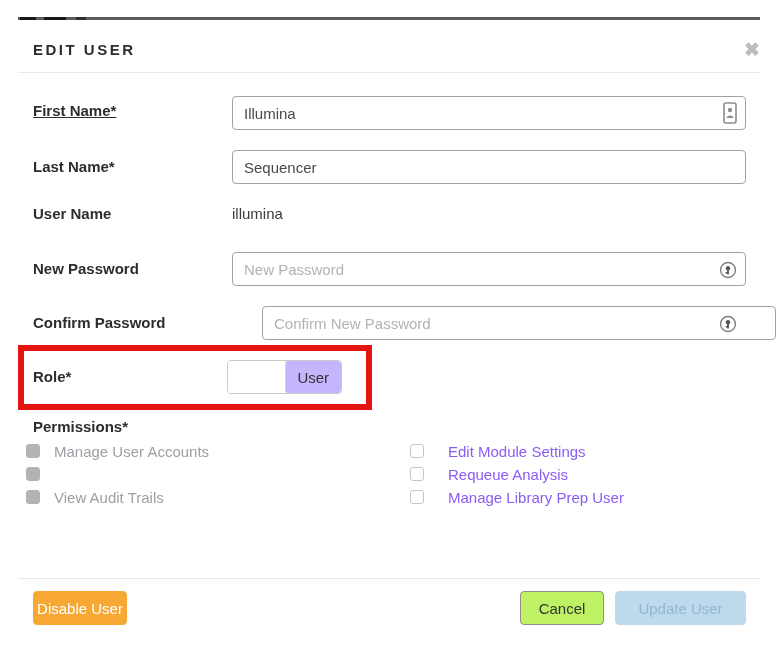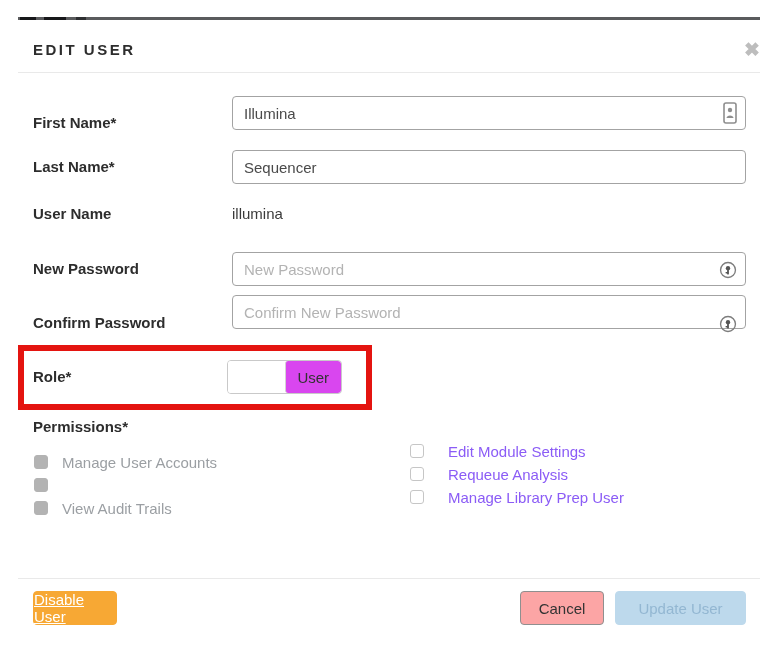--- a/index.html
+++ b/index.html
@@ -38,61 +38,61 @@
 
   
   .red-box { position:absolute; left:0px; top:328px; width:354px; height:65px;
     border:6px solid #e41410; pointer-events:none; }
 
   
   .role-toggle { position:absolute; left:209px; top:343px; width:115px; height:34px;
     border:1px solid #c9c9c9; border-radius:4px; overflow:hidden; cursor:pointer;
     display:flex; background:#fff; }
   .toggle-off { width:50%; background:#fff; }
-  .toggle-on { width:50%; background:#d946ef; border-left:1px solid #d4d4d4;
+  .toggle-on { width:50%; background:#c4b5fd; border-left:1px solid #d4d4d4;
     border-radius:3px; display:flex; align-items:center; justify-content:center;
     font-size:15px; color:#333; }
 
   .perm-heading { position:absolute; left:15px; top:401px; font-size:15px; font-weight:bold; color:#2d2d2d; }
 
   .perm-item { position:absolute; height:18px; display:flex; align-items:center; }
   .cb { width:14px; height:14px; border-radius:3px; flex:0 0 14px; }
   .cb-disabled { background:#b3b3b3; border:1px solid #b3b3b3; }
   .cb-enabled { background:#fff; border:1px solid #c6c6c6; }
   .perm-label { font-size:15px; white-space:nowrap; }
   .perm-label-disabled { color:#9b9fa3; margin-left:14px; }
   .perm-label-enabled { color:#8b5cf6; margin-left:24px; }
-  .col-left { left:16px;margin-top:11px; }
+  .col-left { left:8px; }
   .col-right { left:392px; }
   .row-a { top:425px; } .row-b { top:448px; } .row-c { top:471px; }
 
   .btn { position:absolute; top:574px; height:34px; border-radius:4px; font-size:15px;
     display:flex; align-items:center; justify-content:center; cursor:pointer;
     font-family:"Liberation Sans", sans-serif; }
-  .btn-disable { left:15px; width:84px; background:#f7a834; color:#fff; border:1px solid #f7a834;text-decoration:underline; }
-  .btn-cancel { left:502px; width:84px; background:#fca5a5; color:#333; border:1px solid #8f8f8f; }
+  .btn-disable { left:15px; width:94px; background:#f7a834; color:#fff; border:1px solid #f7a834; }
+  .btn-cancel { left:502px; width:84px; background:#bef264; color:#333; border:1px solid #8f8f8f; }
   .btn-update { left:597px; width:131px; background:#bdd9ec; color:#93b7d2; border:1px solid #bdd9ec; }
 </style>
 </head>
 <body>
 
 <div id="stage">
   <div class="modal">
 
     <div class="modal-topbar">
       <div class="topbar-mark mark1"></div>
       <div class="topbar-mark mark2"></div>
       <div class="topbar-mark mark3"></div>
     </div>
 
     <div class="modal-title">EDIT USER</div>
     <div class="close-btn">✖</div>
     <div class="divider divider-top"></div>
 
-    <div class="row-label" style="top:97px;">First Name*</div>
+    <div class="row-label" style="top:85px;text-decoration:underline;">First Name*</div>
     <input class="text-input" style="top: 79px;" type="text" value="Illumina">
     <svg class="input-icon icon-contact" style="top:84px;" viewBox="0 0 20 24">
       <rect x="4" y="2" width="12" height="20" rx="2" fill="none" stroke="#8e8e8e" stroke-width="1.6"></rect>
       <circle cx="10" cy="9" r="2.2" fill="#8e8e8e"></circle>
       <path d="M6.5 17 C6.5 13.5 13.5 13.5 13.5 17 Z" fill="#8e8e8e"></path>
     </svg>
 
     <div class="row-label" style="top:141px;">Last Name*</div>
     <input class="text-input" style="top: 133px;" type="text" value="Sequencer">
 
@@ -102,21 +102,21 @@
     <div class="row-label" style="top:243px;">New Password</div>
     <input class="text-input" style="top: 235px;" type="text" placeholder="New Password">
     <svg class="input-icon icon-key" style="top:241px;" viewBox="0 0 22 22">
       <circle cx="11" cy="11" r="8.2" fill="none" stroke="#7d7d7d" stroke-width="1.5"></circle>
       <circle cx="11" cy="9" r="2.4" fill="#555"></circle>
       <rect x="10" y="10.5" width="2" height="5.5" rx="1" fill="#555"></rect>
       <rect x="8.2" y="13.2" width="3" height="1.6" rx="0.8" fill="#555"></rect>
     </svg>
 
     <div class="row-label" style="top:297px;">Confirm Password</div>
-    <input class="text-input" style="top: 278px;" type="text" placeholder="Confirm New Password">
+    <input class="text-input" style="top: 289px; margin-left: 30px;" type="text" placeholder="Confirm New Password">
     <svg class="input-icon icon-key" style="top:295px;" viewBox="0 0 22 22">
       <circle cx="11" cy="11" r="8.2" fill="none" stroke="#7d7d7d" stroke-width="1.5"></circle>
       <circle cx="11" cy="9" r="2.4" fill="#555"></circle>
       <rect x="10" y="10.5" width="2" height="5.5" rx="1" fill="#555"></rect>
       <rect x="8.2" y="13.2" width="3" height="1.6" rx="0.8" fill="#555"></rect>
     </svg>
 
     <div class="row-label" style="top:351px;">Role*</div>
     <div class="role-toggle">
       <div class="toggle-off"></div>

